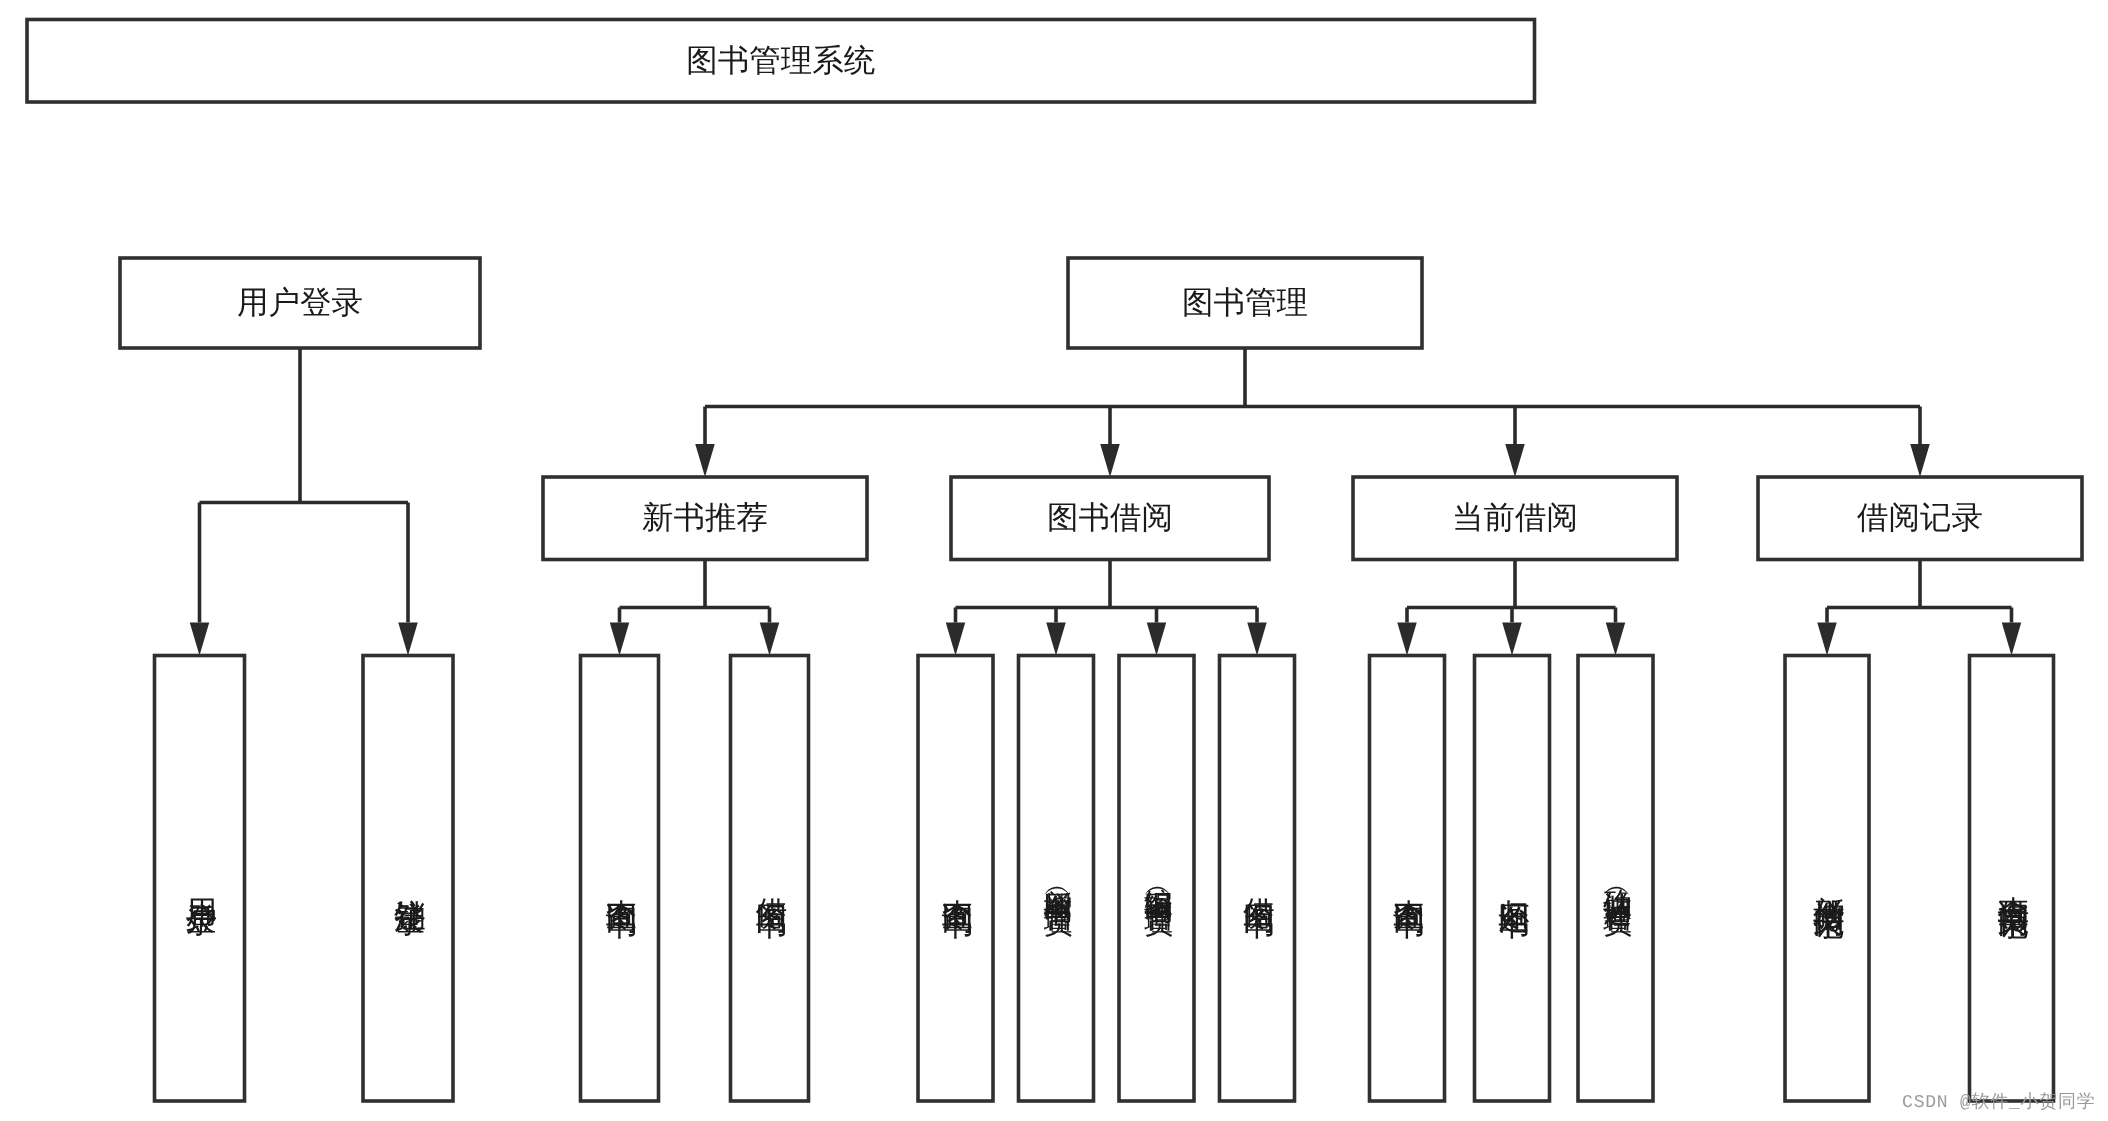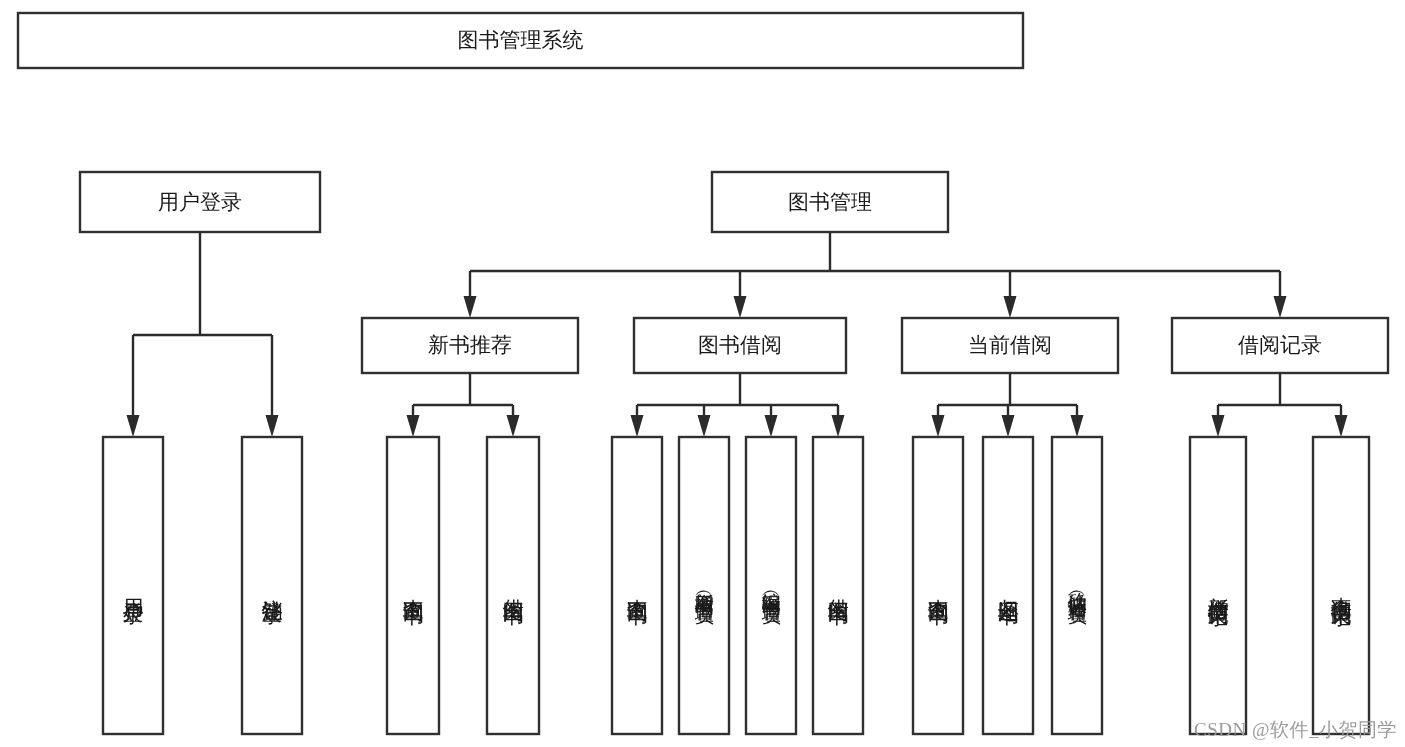--- a/index.html
+++ b/index.html
@@ -63,22 +63,22 @@
     align-items: center;
     justify-content: center;
     text-align: center;
     pointer-events: none;
     user-select: none;
   }
   #watermark {
     position: absolute;
     right: 8px;
     bottom: 4px;
-    font-family: Liberation Serif, serif;
-    font-size: 19px;
+    font-family: Liberation Mono, monospace;
+    font-size: 12px;
     color: #9b9b9b;
     letter-spacing: 0.5px;
     white-space: nowrap;
   }
 </style>
 </head>
 <body>
 
 <div id="diagram-root">
   <svg id="flow" viewBox="0 0 1405 747">

